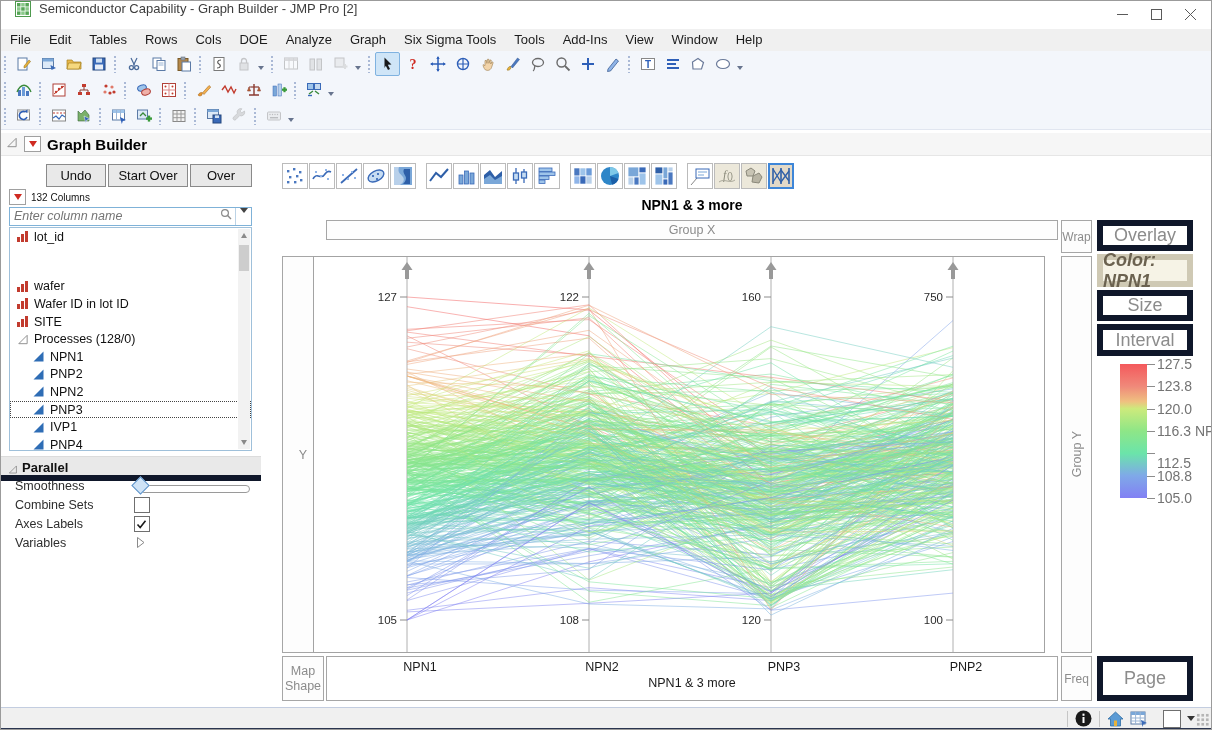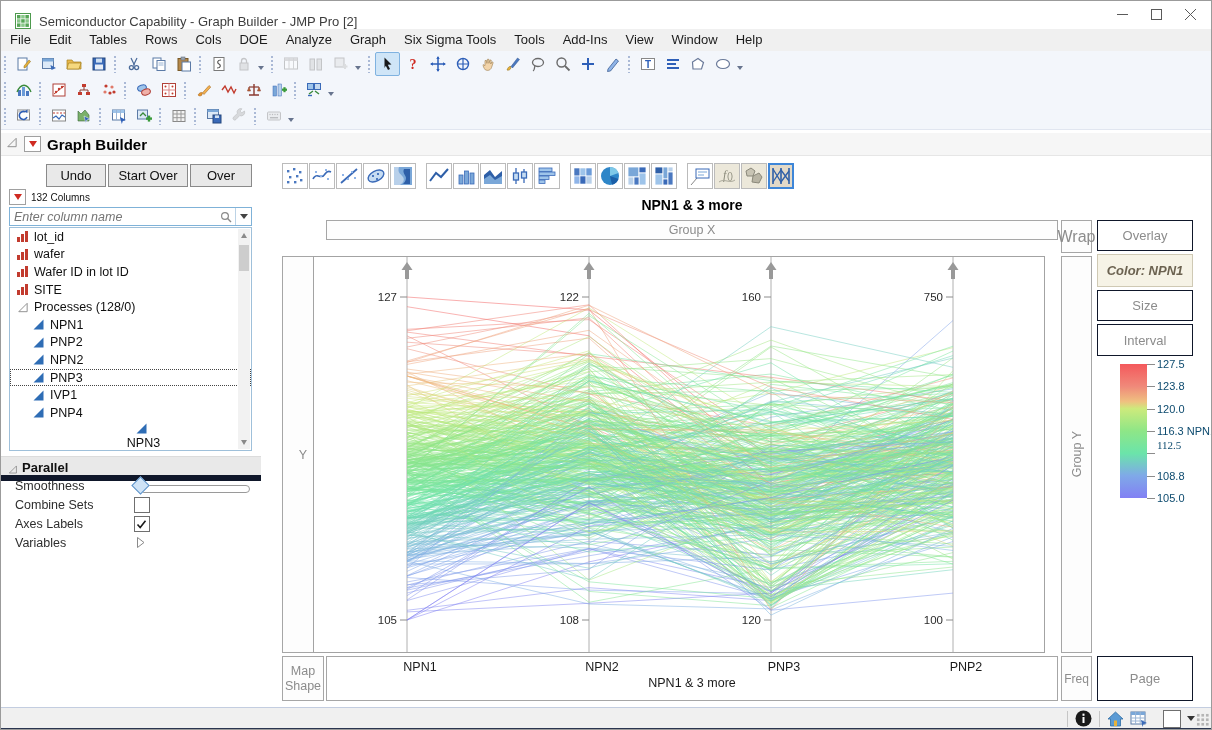--- a/index.html
+++ b/index.html
@@ -1,20 +1,20 @@
 <!DOCTYPE html>
 <html><head>
 <meta charset="utf-8">
 <style>
   html,body{margin:0;padding:0}
   body{width:1212px;height:730px;position:relative;overflow:hidden;background:#fff;
        font-family:"Liberation Sans",sans-serif;border:1px solid #9b9b9b;box-sizing:border-box;}
   .abs{position:absolute}
   
-  #titlebar{left:0;top:0;width:1212px;height:28px;background:#fff;display:flex;align-items:flex-end}
+  #titlebar{left:0;top:0;width:1212px;height:28px;background:#fff;display:flex;align-items:flex-start}
   #titlebar .title{font-size:13px;color:#3d3d3d;margin-left:8px}
   .winbtn{width:34px;height:24px;display:flex;align-items:center;justify-content:center;color:#5a5a5a;font-size:13px}
   #win-controls{position:absolute;right:6px;top:1px;display:flex}
   #menubar{left:0;top:28px;width:1212px;height:22px;background:#f0f0f0;display:flex;align-items:center;border-bottom:1px solid #e2e2e2}
   .menu-item{font-size:13px;color:#1b1b1b;padding:0 9px;line-height:22px}
   .toolbar{left:0;width:1212px;height:26px;background:#f3f6fb;display:flex;align-items:center;border-bottom:1px solid #e1e6f0}
   #toolbar1{top:50px}#toolbar2{top:76px}#toolbar3{top:102px}
   .grip{width:4px;height:18px;margin:0 4px 0 2px;background-image:radial-gradient(#aab9d6 38%,transparent 40%);background-size:4px 4px}
   .tb-item{width:23px;height:22px;display:flex;align-items:center;justify-content:center;border:1px solid transparent;border-radius:2px}
   .tb-item.sel{background:#cfe5f7;border-color:#7fb2e0}
@@ -30,52 +30,52 @@
           display:flex;align-items:center;justify-content:center}
   
   #palette{left:281px;top:161px;height:28px;display:flex;align-items:center}
   .pal-group{display:flex;margin-right:9px}
   .pal-tile{width:26px;height:26px;border:1px solid #bbb;background:#fff;margin-right:1px;display:flex;align-items:center;justify-content:center;box-sizing:border-box}
   .pal-tile.beige{background:#ece8da}
   .pal-tile.sel{border:2px solid #3e86d8;background:#e2d9c8}
   
   #cols-header{left:8px;top:188px;display:flex;align-items:center}
   #cols-label{font-size:10px;color:#111;margin-left:5px}
-  #search-box{left:8px;top:206px;width:243px;height:19px;border:1px solid #7fb2d8;background:#fff;display:flex;align-items:center;box-sizing:border-box}
+  #search-box{left:8px;top:206px;width:243px;height:19px;border:1px solid #7fb2d8;background:#fff;display:flex;align-items:flex-start;box-sizing:border-box}
   #search-input{flex:1;border:0;outline:0;font-size:12.5px;font-style:italic;color:#7e7e7e;padding-left:4px;background:transparent;font-family:"Liberation Sans",sans-serif}
   #col-list{left:8px;top:226px;width:243px;height:224px;border:1px solid #9fc0da;background:#fff;overflow:hidden;box-sizing:border-box}
   .col-row{height:17.6px;display:flex;align-items:center;font-size:12.5px;color:#101010;position:relative}
   .col-row .lbl{margin-left:4px;white-space:nowrap}
   .col-row.selected{outline:1px dotted #444;outline-offset:-1px}
   .icon13{width:14px;height:13px;flex:0 0 14px}
   #col-scroll{position:absolute;right:1px;top:1px;width:12px;height:220px;background:#f2f2f2}
   #col-thumb{position:absolute;left:1px;top:16px;width:10px;height:26px;background:#cdcdcd}
   .scroll-arrow{position:absolute;left:3px;width:0;height:0;border-left:3.5px solid transparent;border-right:3.5px solid transparent}
   
   #par-header{left:0;top:455px;width:260px;height:18px;background:#e9e9e9;display:flex;align-items:flex-end;border-top:1px solid #dcdcdc;border-bottom:6px solid #0f172a}
   #par-title{font-size:13px;font-weight:bold;color:#111;margin-left:4px}
   .prop-label{position:absolute;left:14px;font-size:12.5px;color:#2e2e2e}
   .checkbox{position:absolute;left:133px;width:14px;height:14px;border:1px solid #6f6f6f;background:#fff}
   #slider-track{position:absolute;left:139px;top:484px;width:108px;height:6px;border:1px solid #9a9a9a;border-radius:4px;background:#fff}
   #slider-handle{position:absolute;left:133px;top:478px;width:11px;height:11px;background:#cfe3f6;border:1px solid #5f93c9;transform:rotate(45deg)}
   
   .zone{position:absolute;border:1px solid #a6a6a6;background:#fdfdfd;color:#8c8c8c;font-size:12.5px;
         display:flex;align-items:center;justify-content:center;box-sizing:border-box;text-align:center}
-  .gbtn{position:absolute;border:1px solid #0f172a;background:#fff;color:#8c8c8c;font-size:13px;
+  .gbtn{position:absolute;border:6px solid #0f172a;background:#fff;color:#8c8c8c;font-size:18px;
         display:flex;align-items:center;justify-content:center;box-sizing:border-box}
   #zone-color{background:#f6f3e6;border-color:#cfc9b4;color:#6b6250;font-style:italic;font-weight:bold}
   #chart-title{left:325px;top:196px;width:732px;text-align:center;font-size:14px;font-weight:bold;color:#000}
   #plot{left:312px;top:255px;width:732px;height:397px;border:1px solid #a3a3a3;background:#fff;box-sizing:border-box}
   #xaxis-band{left:325px;top:655px;width:732px;height:45px;border:1px solid #a6a6a6;background:#fff;box-sizing:border-box}
   .cat-label{position:absolute;top:3px;font-size:12.5px;color:#1a1a1a;transform:translateX(-50%)}
   #xaxis-title{position:absolute;top:19px;width:100%;text-align:center;font-size:12.5px;color:#1a1a1a}
   #groupy-text{writing-mode:vertical-rl;transform:rotate(180deg)}
   
   #legend-strip{left:1119px;top:363px;width:27px;height:134px}
-  .leg-label{position:absolute;left:1156px;font-size:11px;color:#0c4a6e;transform:translateY(-50%);white-space:nowrap}
+  .leg-label{position:absolute;left:1156px;font-size:14px;color:#737373;transform:translateY(-50%);white-space:nowrap}
   .leg-tick{position:absolute;left:1146px;width:8px;height:1px;background:#8c8c8c}
   
   #statusbar{left:0;top:706px;width:1212px;height:21px;background:#f0f0f0;border-top:1px solid #c3cde0}
   #status-icons{position:absolute;right:18px;top:1px;display:flex;align-items:center;height:19px}
   #bottom-strip{left:0;top:727px;width:1212px;height:3px;background:#2a3550}
   .ssep{width:1px;height:16px;background:#c6c6c6;margin:0 7px}
   #swatch{width:16px;height:16px;border:1px solid #6f6f6f;background:#fff}
   .tri-down-s{width:0;height:0;border-left:4px solid transparent;border-right:4px solid transparent;border-top:5px solid #333;margin-left:6px}
   #grip-corner{position:absolute;right:2px;top:712px;width:13px;height:13px;
     background-image:radial-gradient(#b5b5b5 40%,transparent 42%);background-size:4.5px 4.5px}
@@ -788,21 +788,21 @@
       <div class="col-row" style="padding-left: 6px;">
         <span class="icon13"><svg width="13" height="13" viewBox="0 0 13 13">
             <g fill="#c23b2e">
               <rect x="1" y="7" width="3" height="5"></rect>
               <rect x="5" y="4" width="3" height="8"></rect>
               <rect x="9" y="1" width="3" height="11"></rect>
             </g>
           </svg></span>
         <span class="lbl">lot_id</span>
       </div>
-      <div class="col-row" style="padding-left: 6px;">
+      <div class="col-row" style="padding-left: 6px; margin-top: 32px;">
         <span class="icon13"><svg width="13" height="13" viewBox="0 0 13 13">
             <g fill="#c23b2e">
               <rect x="1" y="7" width="3" height="5"></rect>
               <rect x="5" y="4" width="3" height="8"></rect>
               <rect x="9" y="1" width="3" height="11"></rect>
             </g>
           </svg></span>
         <span class="lbl">wafer</span>
       </div>
       <div class="col-row" style="padding-left: 6px;">
@@ -903,21 +903,21 @@
 <span class="prop-label abs" style="top:535px">Variables</span>
 <span class="abs" style="left:134px;top:534px">
   <svg width="11" height="13" viewBox="0 0 11 13">
       <path d="M2.5 1.5 L9 6.5 L2.5 11.5 Z" fill="none" stroke="#8a8a8a"></path>
     </svg>
 </span>
 
 <div id="chart-title" class="abs">NPN1 &amp; 3 more</div>
 
 <div class="zone" style="left:325px;top:219px;width:732px;height:20px">Group X</div>
-<div class="zone" style="left:1060px;top:219px;width:31px;height:33px;font-size:16px">Wrap</div>
+<div class="zone" style="left:1060px;top:219px;width:31px;height:33px;font-size:12px">Wrap</div>
 <div class="zone" style="left:281px;top:255px;width:42px;height:397px">Y</div>
 <div class="zone" style="left:1060px;top:255px;width:31px;height:397px">
     <span id="groupy-text">Group Y</span>
   </div>
 <div class="zone" style="left:281px;top:655px;width:42px;height:45px;flex-direction:column;line-height:15px">
   <span>Map</span>
   <span>Shape</span>
 </div>
 <div class="zone" style="left:1060px;top:655px;width:31px;height:45px;font-size:12px">Freq</div>
 
@@ -931,21 +931,21 @@
 <div id="legend-labels">
     <div class="leg-tick abs" style="top: 363px;"></div>
     <div class="leg-label abs" style="top: 363px;">127.5</div>
     <div class="leg-tick abs" style="top: 385.333px;"></div>
     <div class="leg-label abs" style="top: 385.333px;">123.8</div>
     <div class="leg-tick abs" style="top: 407.667px;"></div>
     <div class="leg-label abs" style="top: 407.667px;">120.0</div>
     <div class="leg-tick abs" style="top: 430px;"></div>
     <div class="leg-label abs" style="top: 430px;">116.3 NPN1</div>
     <div class="leg-tick abs" style="top: 452.333px;"></div>
-    <div class="leg-label abs" style="top: 444px; font-family: Liberation Serif, serif;">112.5</div>
+    <div class="leg-label abs" style="top: 462px;">112.5</div>
     <div class="leg-tick abs" style="top: 474.667px;"></div>
     <div class="leg-label abs" style="top: 474.667px;">108.8</div>
     <div class="leg-tick abs" style="top: 497px;"></div>
     <div class="leg-label abs" style="top: 497px;">105.0</div>
   </div>
 
 <div id="plot" class="abs">
   <svg id="plot-svg" width="730" height="395" viewBox="0 0 730 395">
       <line x1="93" y1="0" x2="93" y2="395" stroke="#b0b0b0" stroke-width="1"></line>
       <g fill="#999">

